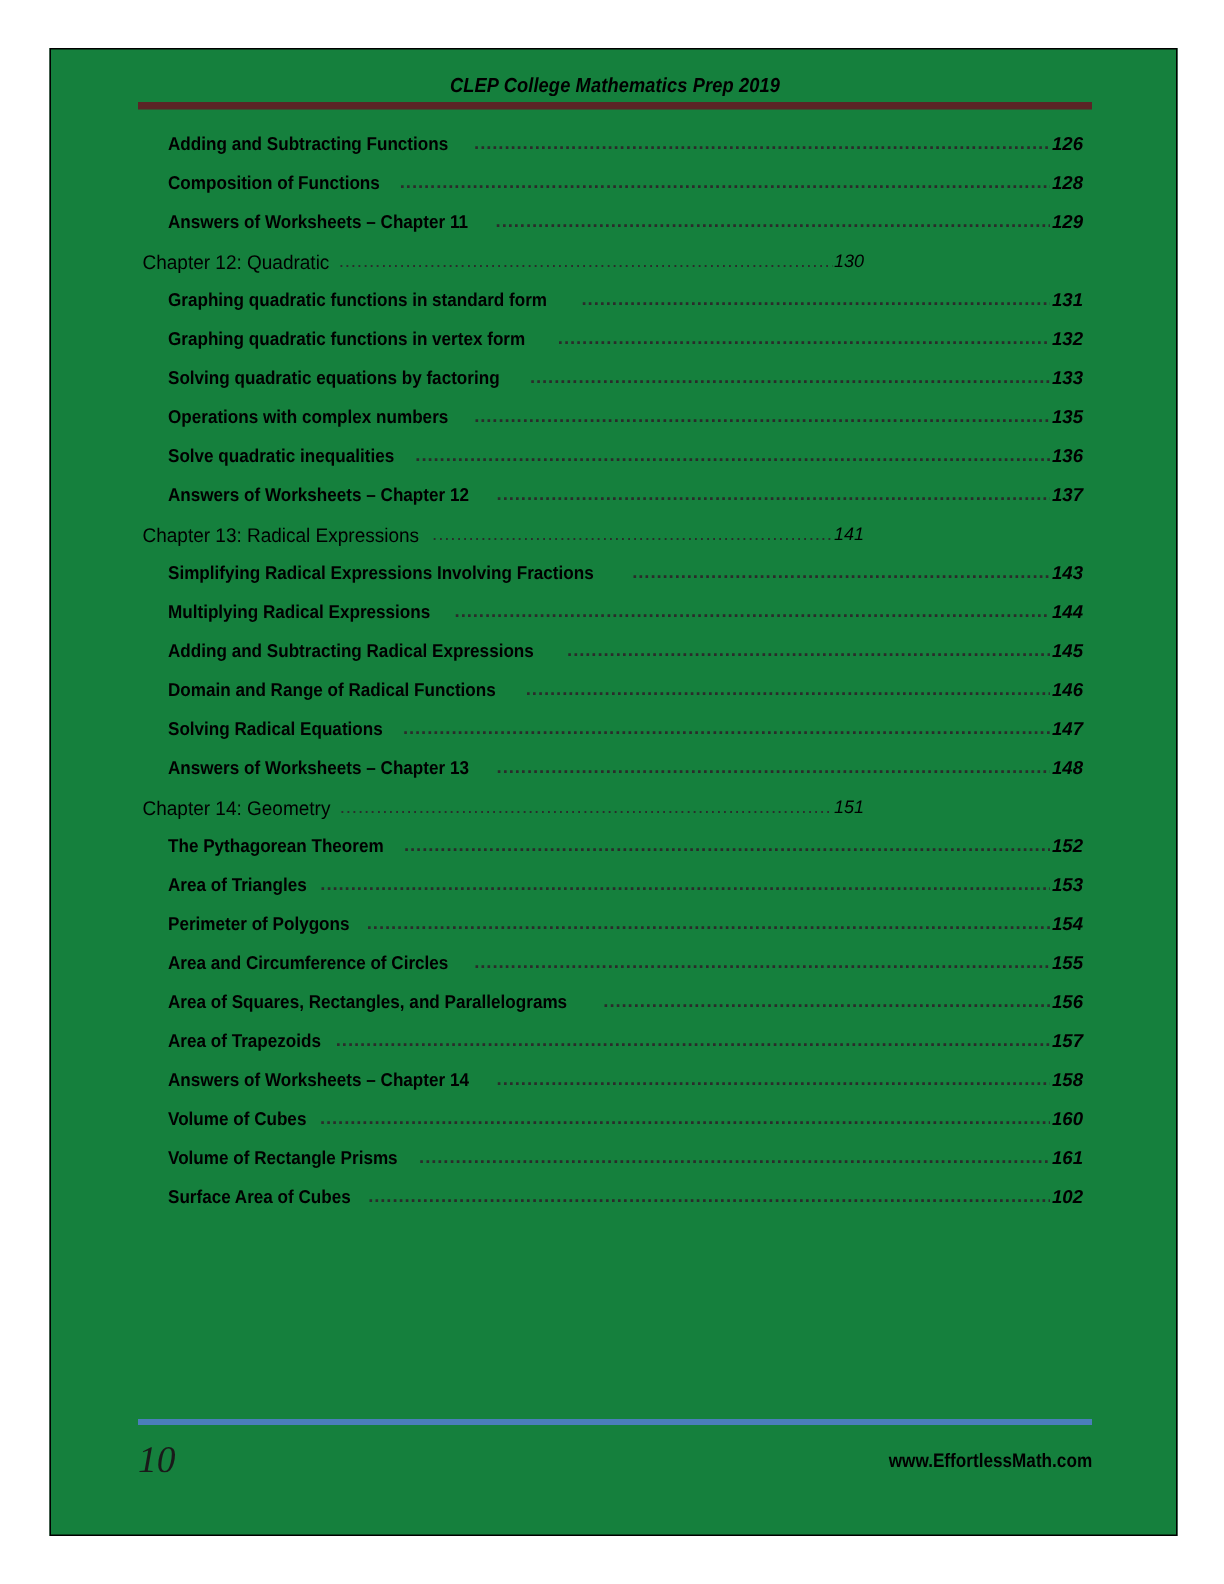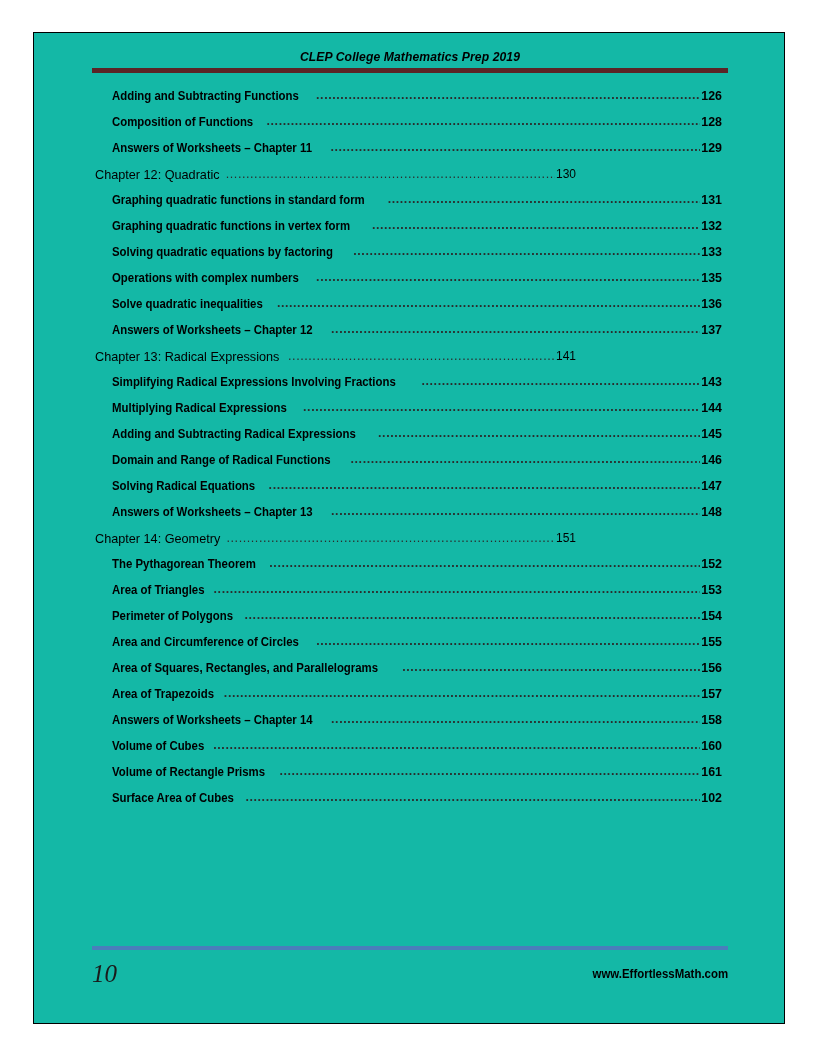--- a/index.html
+++ b/index.html
@@ -15,21 +15,21 @@
   }
 
   #page {
     position: absolute;
     left: 33px;
     top: 32px;
     width: 752px;
     height: 992px;
     border: 1.4px solid #000000;
     box-sizing: border-box;
-    background: #14b8a6;
+    background: #15803d;
     overflow: hidden;
   }
 
   
   .header {
     position: absolute;
     left: 58px;
     top: 16px;
     width: 636px;
   }
@@ -111,20 +111,21 @@
     line-height: 1;
   }
   .lvl-chapter .toc-dots::after {
     font-size: 12.6px;
     letter-spacing: 0.55px;
   }
 
   .toc-page {
     flex: 0 0 auto;
     font-variant-numeric: tabular-nums;
+    font-style: italic;
   }
   .lvl-section .toc-page { font-weight: bold; font-size: 12.4px; }
   .lvl-chapter .toc-page { font-weight: 400; font-size: 12px; }
 
   
   .footer {
     position: absolute;
     left: 58px;
     bottom: 36px;
     width: 636px;

